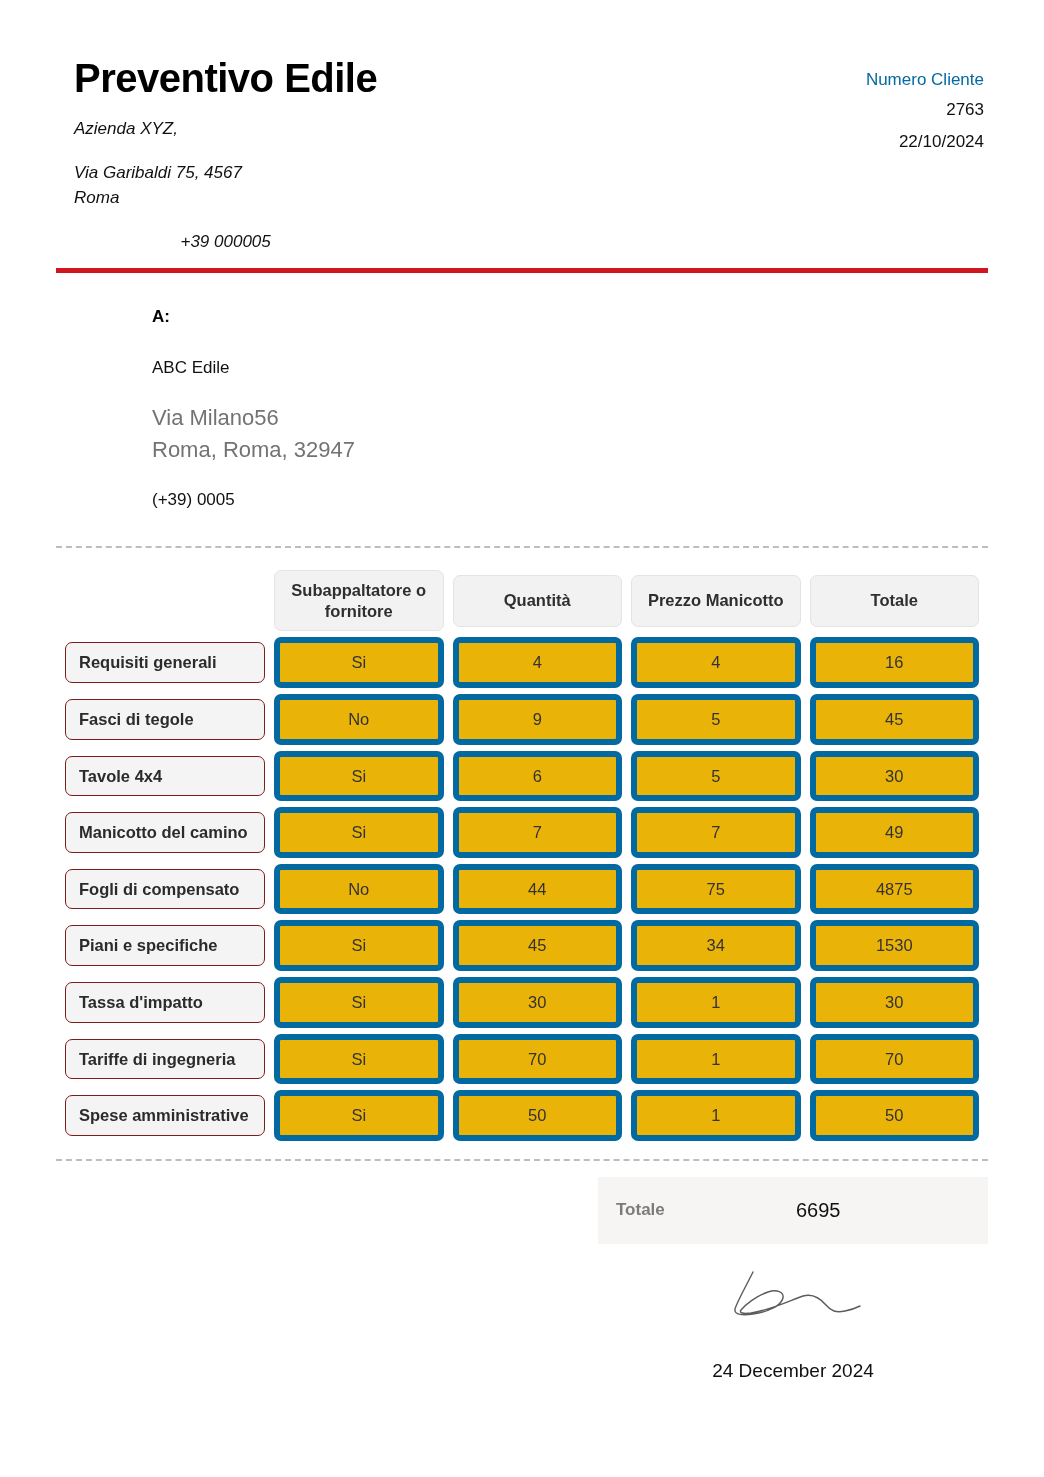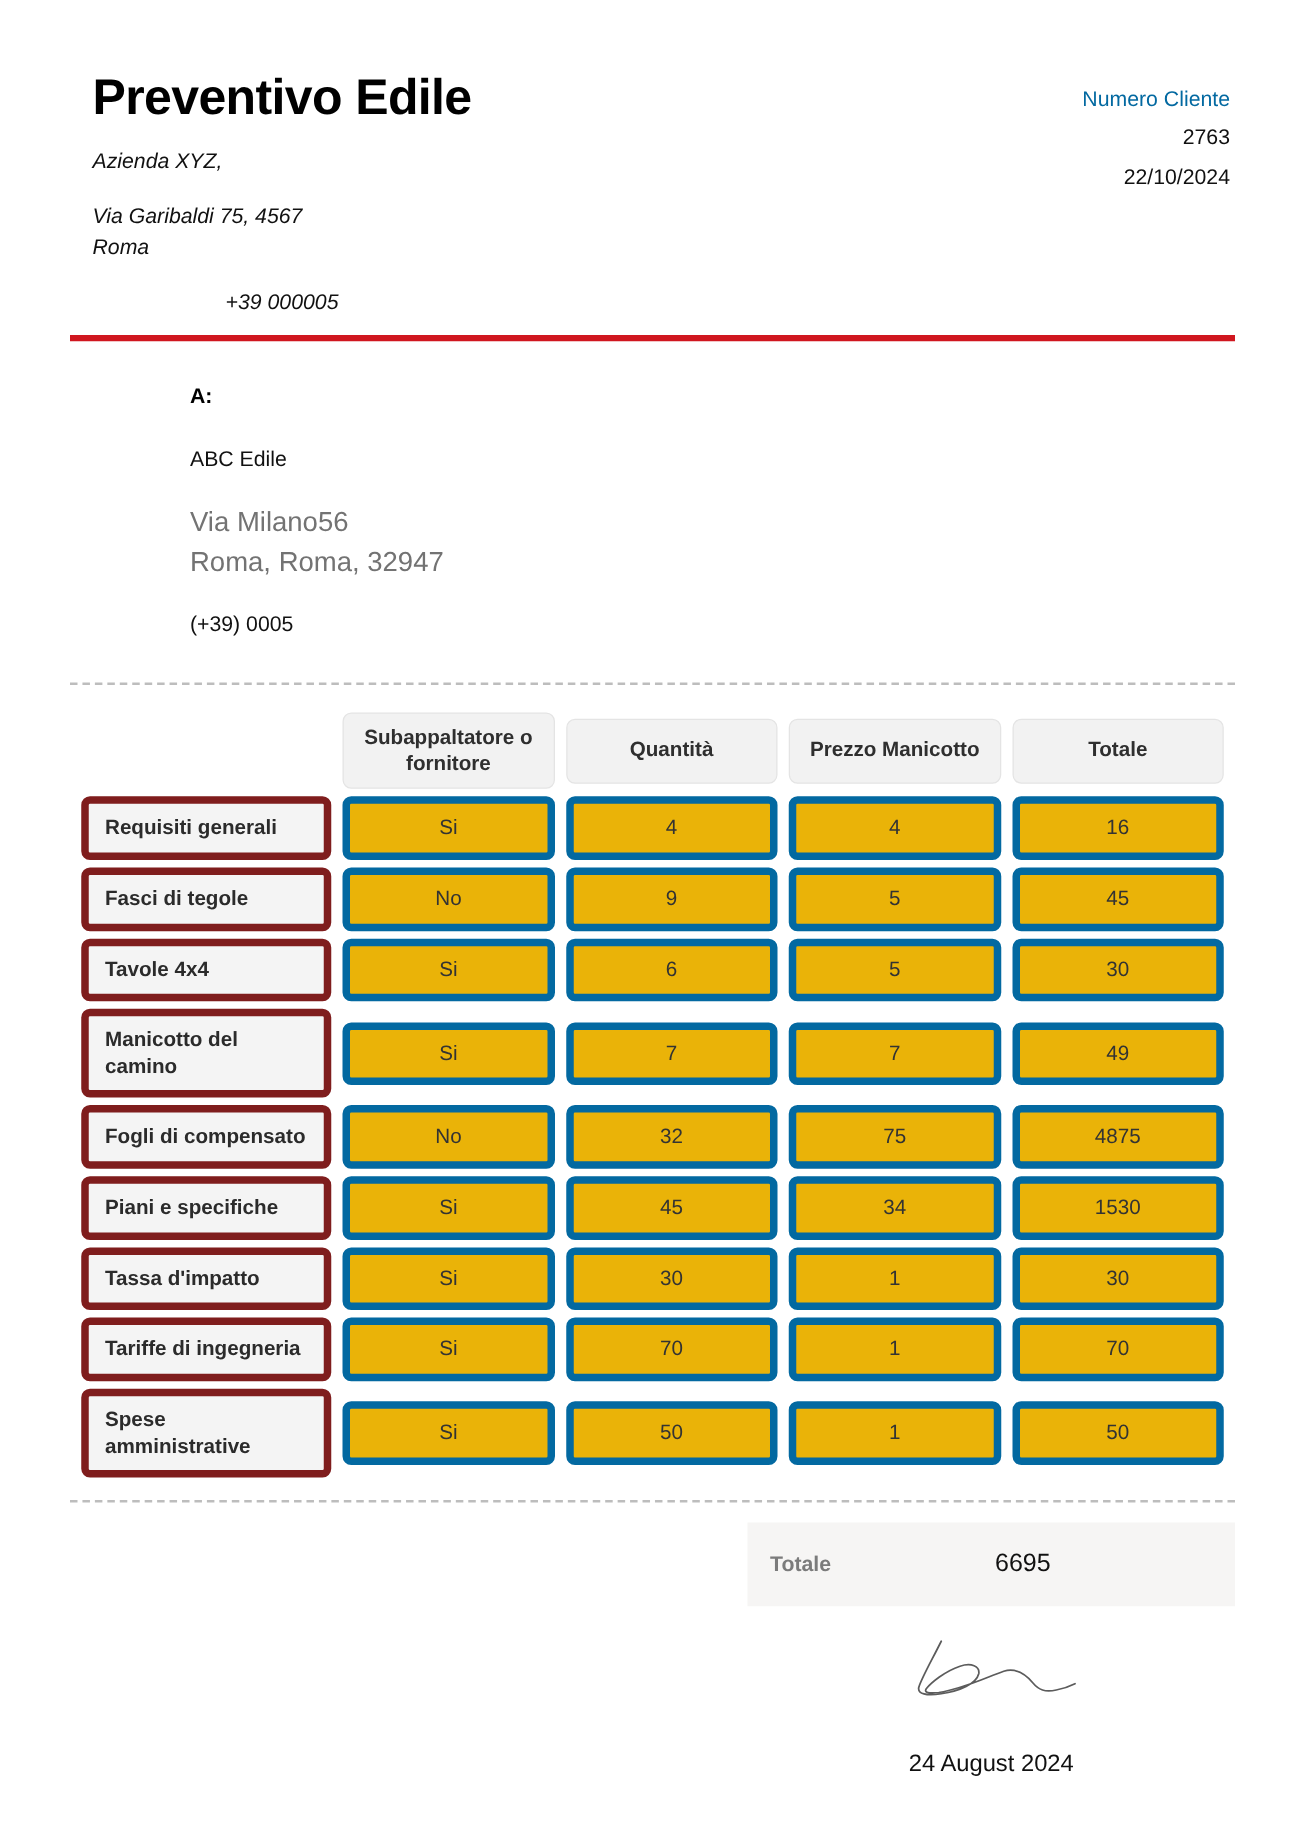--- a/index.html
+++ b/index.html
@@ -155,21 +155,21 @@
     font-weight: bold;
     color: #2f2f2f;
     min-height: 52px;
   }
   .cell.head-blank {
     background: transparent;
     border: none;
   }
   .cell.rowlabel {
     background: #f4f4f4;
-    border: 6px solid #7f1d1d;
+    border: 1px solid #7f1d1d;
     font-weight: bold;
     color: #2b2b2b;
     justify-content: flex-start;
     text-align: left;
     padding-left: 13px;
   }
   .cell.data {
     background: #eab308;
     border: 6px solid #0369a1;
     color: #333333;
@@ -353,21 +353,21 @@
           </td>
         </tr>
         <tr>
           <td>
             <div class="cell rowlabel">Fogli di compensato</div>
           </td>
           <td>
             <div class="cell data">No</div>
           </td>
           <td>
-            <div class="cell data">32</div>
+            <div class="cell data">44</div>
           </td>
           <td>
             <div class="cell data">75</div>
           </td>
           <td>
             <div class="cell data">4875</div>
           </td>
         </tr>
         <tr>
           <td>
@@ -448,16 +448,16 @@
       <div class="totals-value">6695</div>
     </div>
   </div>
 
   <div class="signature-area">
     <span>
       <svg class="signature-svg" width="140" height="72" viewBox="0 0 140 72" xmlns="http://www.w3.org/2000/svg">
         <path d="M30 10 C 22 26, 14 40, 12 47 C 11 52, 18 54, 30 52 C 45 50, 58 44, 60 36 C 61 30, 54 27, 45 30 C 33 34, 22 43, 18 48 C 16 51, 20 52, 28 51 C 48 48, 68 38, 80 34 C 90 31, 97 36, 103 43 C 108 49, 113 51, 122 49 C 128 48, 133 46, 137 44" fill="none" stroke="#5c5c5c" stroke-width="1.4" stroke-linecap="round" stroke-linejoin="round"></path>
       </svg>
     </span>
-    <div class="signature-date">24 August 2024</div>
+    <div class="signature-date">24 December 2024</div>
   </div>
 
 </div>
 
 </body></html>

